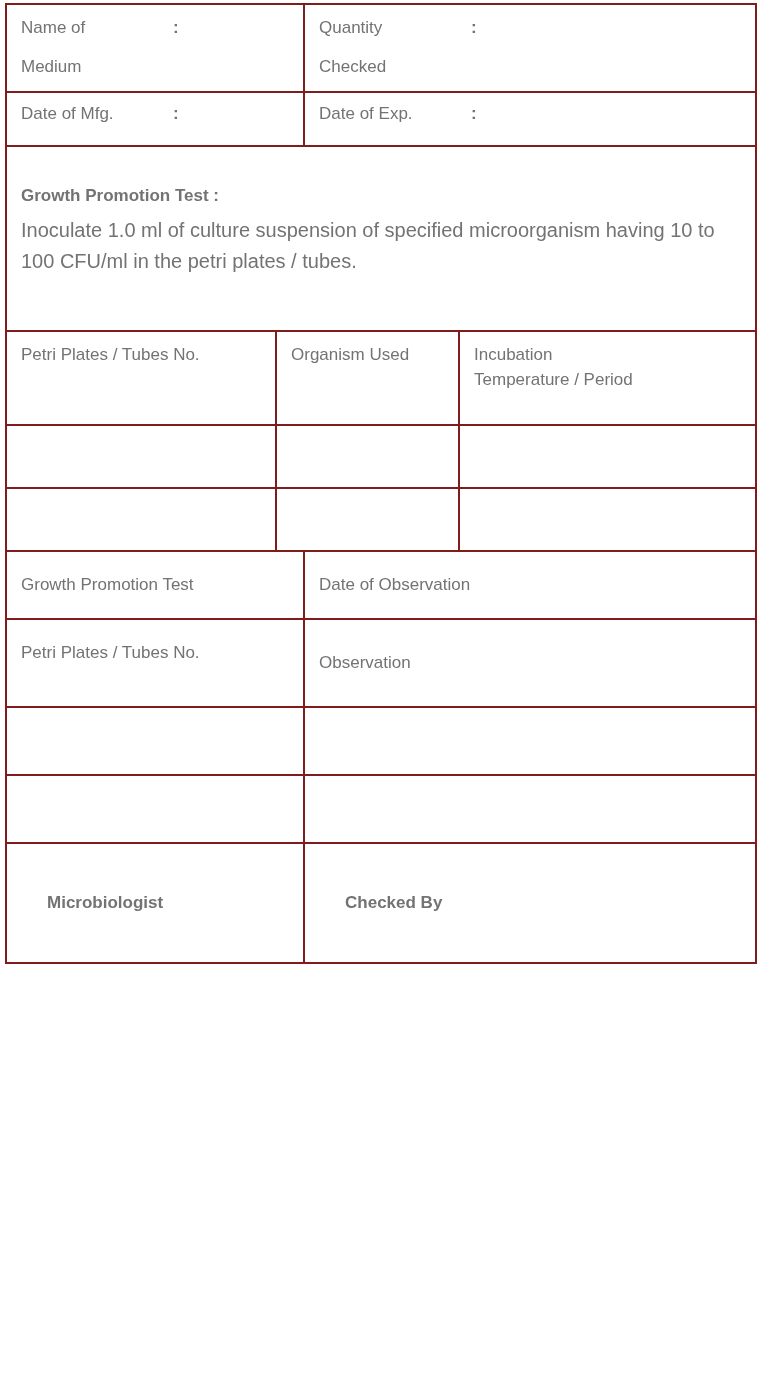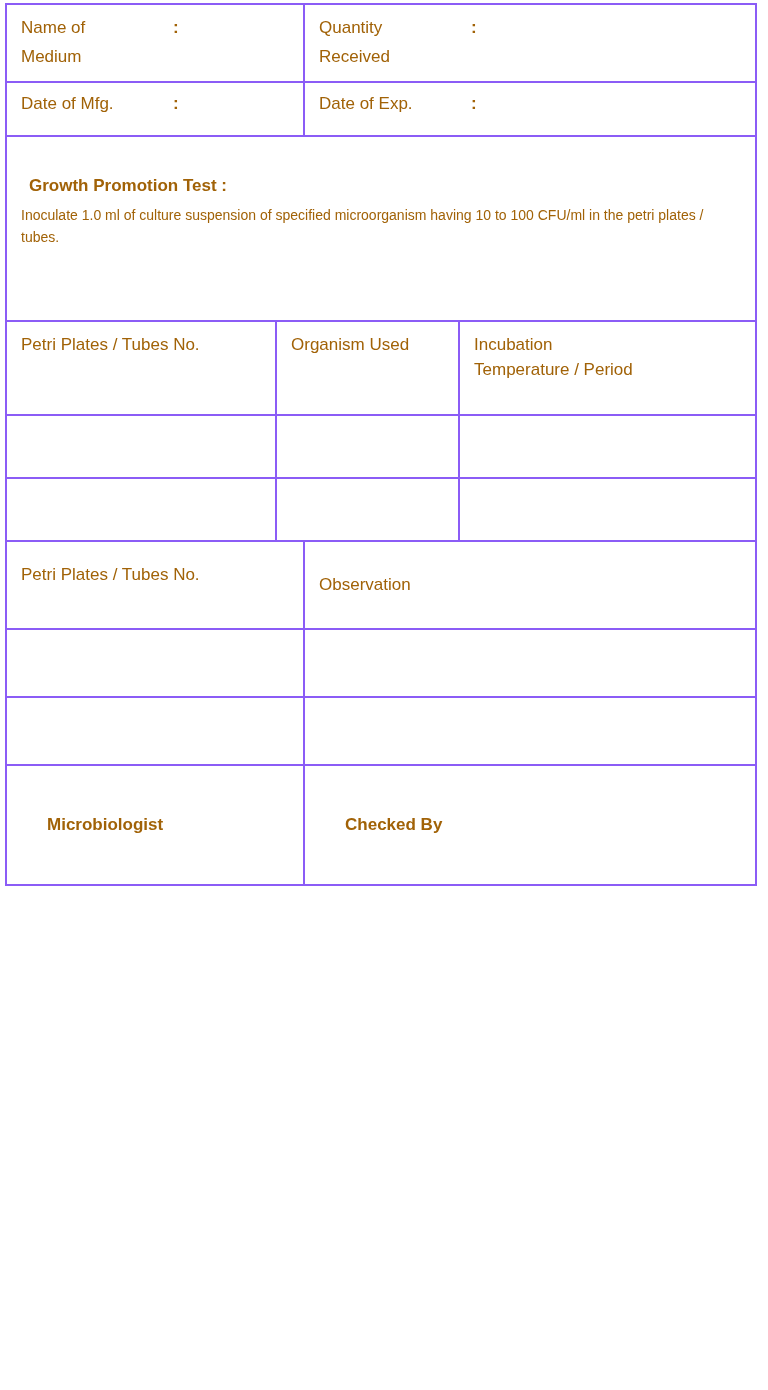--- a/index.html
+++ b/index.html
@@ -23,26 +23,26 @@
     height: 1378px;
     box-sizing: border-box;
   }
 
   table.form {
     width: 750px;
     border-collapse: collapse;
     table-layout: fixed;
   }
   table.form td {
-    border: 2px solid #8b5cf6;
+    border: 2px solid #7f1d1d;
     padding: 0;
     vertical-align: top;
     font-size: 17px;
     line-height: 1.55;
-    color: #a16207;
+    color: #737373;
   }
 
   
   .cell {
     padding: 10px 13px 10px 14px;
     box-sizing: border-box;
   }
   .cell.tight {
     padding-top: 8px;
     padding-bottom: 8px;
@@ -58,31 +58,31 @@
     width: 152px;
     vertical-align: top;
   }
   .colon {
     display: inline-block;
     font-weight: 700;
     vertical-align: top;
   }
   .lbl2 {
     display: block;
-    margin-top: 3px;
+    margin-top: 13px;
   }
 
   
   .heading {
     font-weight: 700;
     font-size: 17px;
-    margin: 0 0 6px 8px;
+    margin: 0 0 6px 0;
   }
   .bodytext {
-    font-size: 14px;
+    font-size: 20px;
     line-height: 1.55;
     margin: 0;
   }
 
   .colhead {
     font-size: 17px;
     line-height: 1.5;
   }
 
   .signature {
@@ -119,21 +119,21 @@
             <span class="lbl">Name of</span><span class="colon">:</span>
           </span>
           <span class="lbl2">Medium</span>
         </div>
       </td>
       <td colspan="3">
         <div class="cell">
           <span class="lblrow">
             <span class="lbl">Quantity</span><span class="colon">:</span>
           </span>
-          <span class="lbl2">Received</span>
+          <span class="lbl2">Checked</span>
         </div>
       </td>
     </tr>
 
 
     <tr>
       <td colspan="2">
         <div class="cell tight" style="height:52px">
           <span class="lblrow">
             <span class="lbl">Date of Mfg.</span><span class="colon">:</span>
@@ -195,20 +195,32 @@
       </td>
       <td colspan="2">
         <div class="cell" style="height:61px"></div>
       </td>
       <td colspan="2">
         <div class="cell" style="height:61px"></div>
       </td>
     </tr>
 
 
+    <tr>
+      <td colspan="2">
+        <div class="cell colhead v-center" style="height:66px">
+          <span>Growth Promotion Test</span>
+        </div>
+      </td>
+      <td colspan="3">
+        <div class="cell colhead v-center" style="height:66px">
+          <span>Date of Observation</span>
+        </div>
+      </td>
+    </tr>
 
     <tr>
       <td colspan="2">
         <div class="cell colhead v-center" style="height:66px">
           <span>Petri Plates / Tubes No.</span>
         </div>
       </td>
       <td colspan="3">
         <div class="cell colhead v-center" style="height:86px">
           <span>Observation</span>

